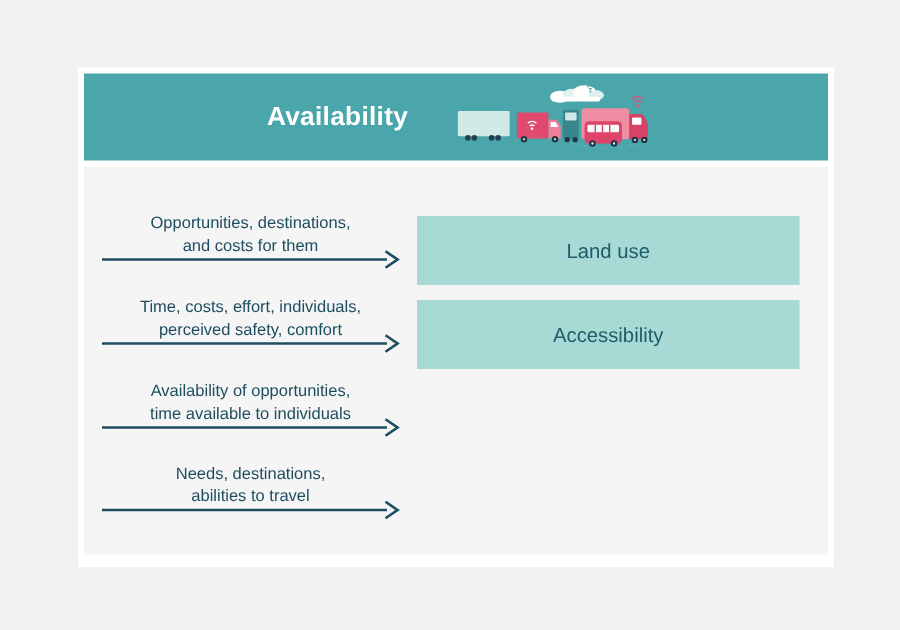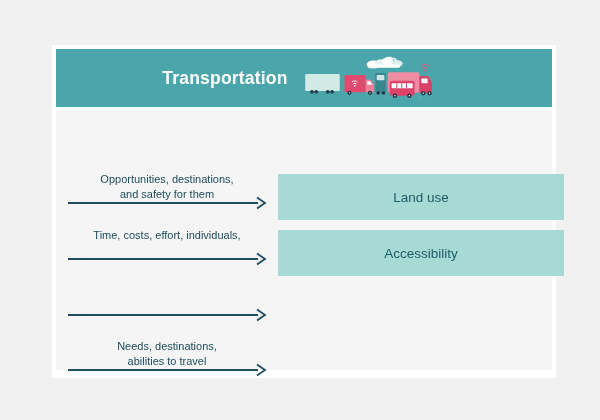--- a/index.html
+++ b/index.html
@@ -18,40 +18,40 @@
   }
   .title{
     position:absolute;left:0;top:50%;transform:translateY(-50%);
     width:338px;text-align:center;
     color:#ffffff;font-size:17.5px;font-weight:bold;letter-spacing:.2px;
   }
   .trucks{position:absolute;left:242px;top:3px;width:144px;height:48px;}
   .content{
     position:relative;width:496px;height:259px;margin-top:4px;background:#f5f5f6;
   }
-  .row{position:absolute;left:0;width:496px;height:46px;margin-top:30px;}
+  .row{position:absolute;left:0;width:496px;height:46px;}
   .row-label{
     position:absolute;left:6px;top:-2px;width:210px;text-align:center;
     color:#1d4d5e;font-size:11px;line-height:14.5px;
   }
   .arrow{position:absolute;left:12px;top:21px;width:200px;height:16px;color:#1d4d5e;}
   .cat-box{
-    position:absolute;left:222px;top:0;width:286px;height:46px;
+    position:absolute;left:222px;top:0;width:255px;height:46px;
     background:#a7dad4;display:flex;align-items:center;justify-content:center;
   }
   .cat-box span{color:#1f5c69;font-size:13.5px;}
   .r0{top:33px}.r1{top:89px}.r2{top:145px}.r3{top:200px}
 </style>
 </head>
 <body>
 
 <div class="card">
 
   <div class="header">
-    <div class="title">Transportation</div>
+    <div class="title">Availability</div>
 
     <svg class="trucks" viewBox="0 0 145 50" aria-hidden="true">
 
       <g>
         <ellipse cx="76" cy="13" rx="7" ry="4.2" fill="#ffffff"></ellipse>
         <ellipse cx="84" cy="11.5" rx="6" ry="4" fill="#e4f3f1"></ellipse>
         <ellipse cx="93" cy="10" rx="8" ry="5" fill="#ffffff"></ellipse>
         <ellipse cx="101" cy="12" rx="5.5" ry="3.5" fill="#ddf0ee"></ellipse>
         <rect x="70" y="13" width="34" height="3.4" rx="1.7" fill="#ffffff"></rect>
         <g stroke="#4ba7ac" stroke-width="0.9" fill="none">
@@ -120,45 +120,50 @@
         <circle cx="113.5" cy="45.5" r="0.8" fill="#ffffff"></circle>
       </g>
     </svg>
   </div>
 
   <div class="content">
 
     <div class="row r0">
       <div class="row-label">
         <span>Opportunities, destinations,</span><br>
-        <span>and safety for them</span>
+        <span>and costs for them</span>
       </div>
       <svg class="arrow" viewBox="0 0 200 16">
         <line x1="0" y1="8" x2="190" y2="8" stroke="currentColor" stroke-width="1.8"></line>
         <path d="M189 2.5 L197 8 L189 13.5" fill="none" stroke="currentColor" stroke-width="1.8"></path>
       </svg>
       <div class="cat-box">
         <span>Land use</span>
       </div>
     </div>
 
     <div class="row r1">
       <div class="row-label">
         <span>Time, costs, effort, individuals,</span><br>
+        <span>perceived safety, comfort</span>
       </div>
       <svg class="arrow" viewBox="0 0 200 16">
         <line x1="0" y1="8" x2="190" y2="8" stroke="currentColor" stroke-width="1.8"></line>
         <path d="M189 2.5 L197 8 L189 13.5" fill="none" stroke="currentColor" stroke-width="1.8"></path>
       </svg>
       <div class="cat-box">
         <span>Accessibility</span>
       </div>
     </div>
 
     <div class="row r2">
+      <div class="row-label">
+        <span>Availability of opportunities,</span><br>
+        <span>time available to individuals</span>
+      </div>
       <svg class="arrow" viewBox="0 0 200 16">
         <line x1="0" y1="8" x2="190" y2="8" stroke="currentColor" stroke-width="1.8"></line>
         <path d="M189 2.5 L197 8 L189 13.5" fill="none" stroke="currentColor" stroke-width="1.8"></path>
       </svg>
     </div>
 
     <div class="row r3">
       <div class="row-label">
         <span>Needs, destinations,</span><br>
         <span>abilities to travel</span>

